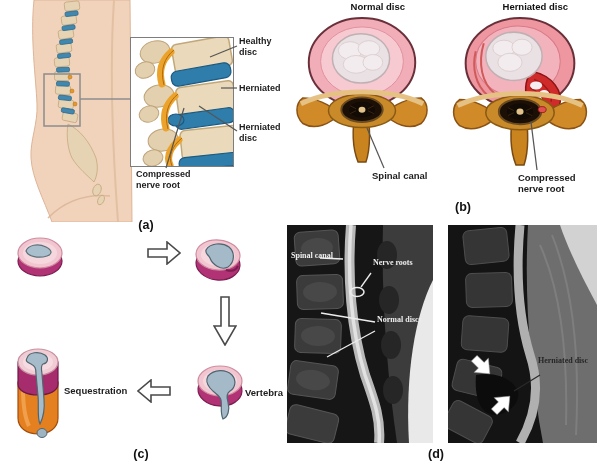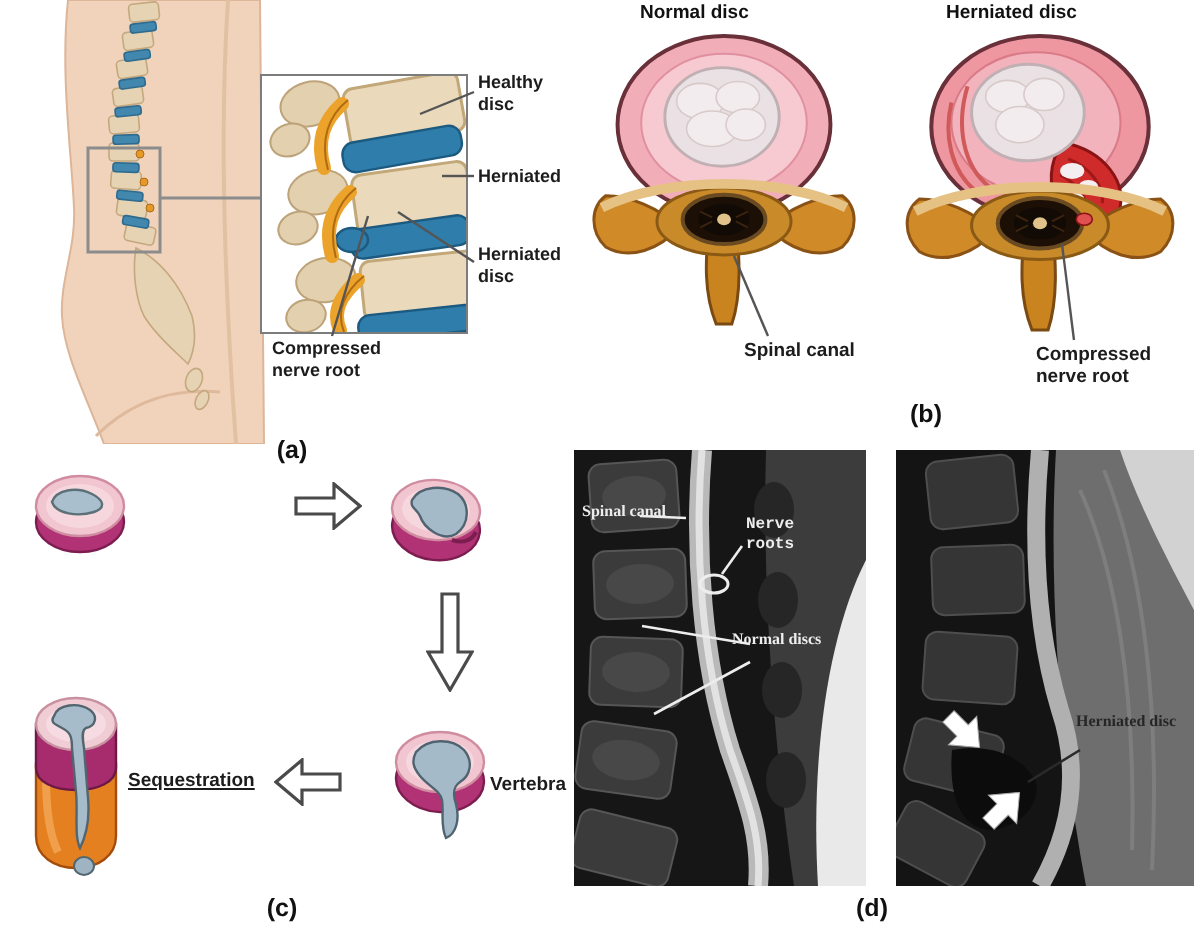--- a/index.html
+++ b/index.html
@@ -6,21 +6,21 @@
   .figure {
     position:relative; width:600px; height:467px; background:#ffffff;
     font-family:"Liberation Sans", sans-serif; overflow:hidden;
   }
   .abs { position:absolute; }
   .lbl {
     position:absolute; font-weight:bold; font-size:9px; line-height:1.2;
     color:#1c1c1c; letter-spacing:0;
   }
   .lbl-b { font-size:9.5px; }
-  .title-b { position:absolute; font-weight:bold; font-size:9.5px; color:#111; text-align:left; }
+  .title-b { position:absolute; font-weight:bold; font-size:9.5px; color:#111; text-align:right; }
   .mri-lbl {
     position:absolute; font-weight:bold; font-size:8px; line-height:1.25;
     color:#ededed; font-family:"Liberation Serif", serif;
   }
   .mri-lbl.dark { color:#262626; }
   .caption {
     position:absolute; font-weight:bold; font-size:12.5px; color:#111; text-align:center;
   }
   .inset-box {
     position:absolute; border:1.5px solid #7d7d7d; background:#ffffff;
@@ -243,21 +243,21 @@
     </svg>
     <svg class="abs" style="left:213px;top:71px;" width="24" height="50" viewBox="0 0 24 50">
       <polygon points="8,1 8,30 1,30 12,49 23,30 16,30 16,1" fill="#ffffff" stroke="#4a4a4a" stroke-width="1.6"></polygon>
     </svg>
     <svg class="abs" style="left:137px;top:154px;" width="34" height="24" viewBox="0 0 34 24">
       <polygon points="33,8 14,8 14,1 1,12 14,23 14,16 33,16" fill="#ffffff" stroke="#4a4a4a" stroke-width="1.6"></polygon>
     </svg>
 
     <div class="lbl lbl-b" style="left:243px;top:31px;width:48px;padding-left:46px;">Prolapse</div>
     <div class="lbl lbl-b" style="left:245px;top:162px;width:50px;">Vertebra</div>
-    <div class="lbl lbl-b" style="left:64px;top:160px;width:78px;text-decoration:underline;">Sequestration</div>
+    <div class="lbl lbl-b" style="left:64px;top:160px;width:78px;">Sequestration</div>
     <div class="caption" style="left:123px;top:222px;width:36px;">(c)</div>
   </div>
 
   <div class="abs" style="left:287px;top:225px;width:313px;height:242px;">
 
     <svg class="abs" style="left:0;top:0;" width="146" height="218" viewBox="0 0 146 218">
       <rect width="146" height="218" fill="#161616"></rect>
       <path d="M 96 0 L 146 0 L 146 218 L 110 218 C 100 150 94 70 96 0 Z" fill="#3c3c3c"></path>
       <path d="M 146 55 C 128 90 118 150 122 218 L 146 218 Z" fill="#e9e9e9"></path>
       <g fill="#262626">
@@ -310,22 +310,22 @@
       <path d="M 28 150 C 48 146 64 154 70 166 C 72 178 62 188 48 190 C 34 190 26 176 28 150 Z" fill="#0c0c0c"></path>
       <line x1="92" y1="150" x2="66" y2="166" stroke="#2a2a2a" stroke-width="1.3"></line>
 
       <g fill="#ffffff" stroke="#aaaaaa" stroke-width="0.5">
         <polygon points="6,0 14,0 14,10 20,10 10,22 0,10 6,10" transform="translate(24,130) rotate(-45 10 11)"></polygon>
         <polygon points="6,0 14,0 14,10 20,10 10,22 0,10 6,10" transform="translate(44,168) rotate(-135 10 11)"></polygon>
       </g>
     </svg>
 
     <div class="mri-lbl" style="left:4px;top:26px;width:42px;">Spinal canal</div>
-    <div class="mri-lbl" style="left:86px;top:33px;width:40px;font-family:Liberation Mono, monospace;">Nerve roots</div>
-    <div class="mri-lbl" style="left:79px;top:90px;width:46px;">Normal discs</div>
+    <div class="mri-lbl" style="left:86px;top:33px;width:40px;">Nerve roots</div>
+    <div class="mri-lbl" style="left:90px;top:90px;width:46px;">Normal discs</div>
     <div class="mri-lbl dark" style="left:251px;top:131px;width:56px;">Herniated disc</div>
     <div class="caption" style="left:131px;top:222px;width:36px;">(d)</div>
   </div>
 
   <svg class="abs overlay" style="left:0;top:0;" width="600" height="467" viewBox="0 0 600 467">
     <g stroke="#8c8c8c" stroke-width="1.5" fill="none">
       <line x1="80" y1="99" x2="130" y2="99"></line>
     </g>
     <g stroke="#555555" stroke-width="1.2" fill="none">
       <line x1="237" y1="46" x2="210" y2="57"></line>

